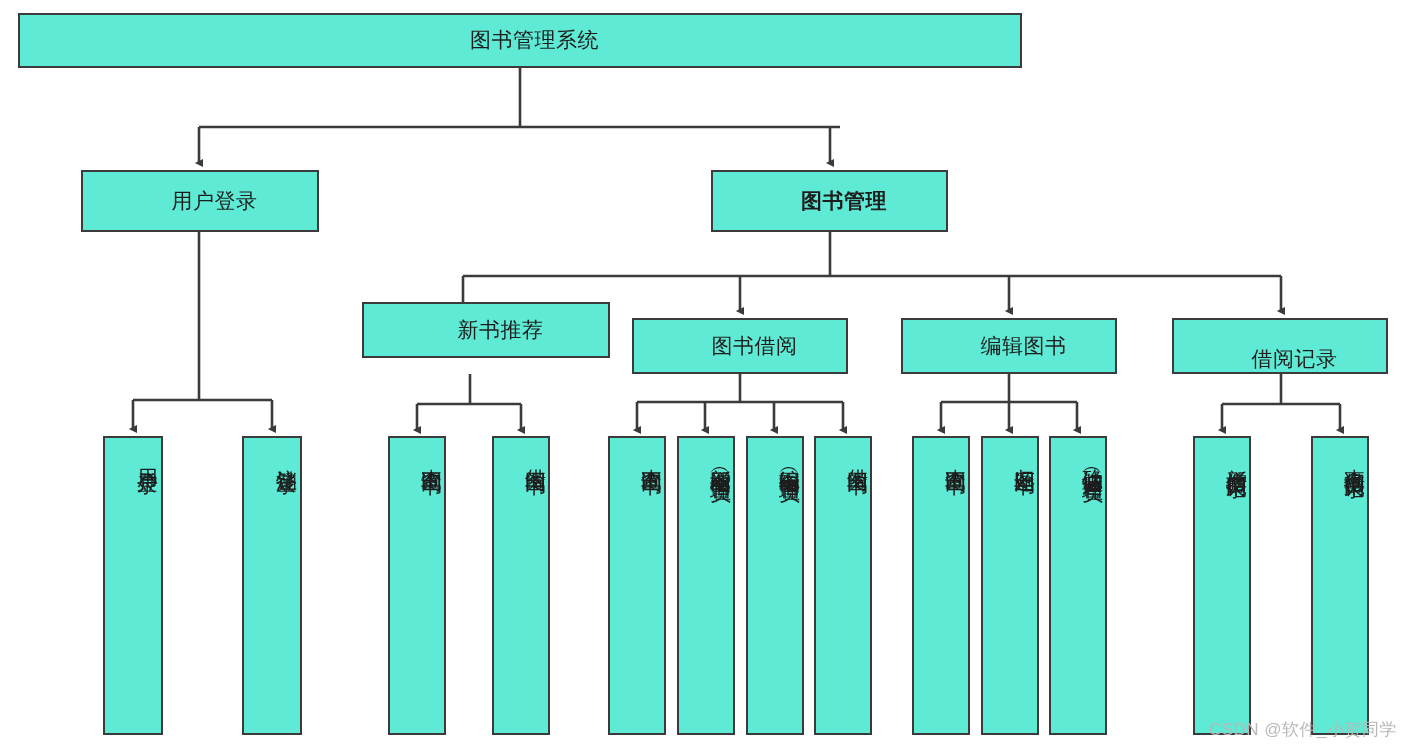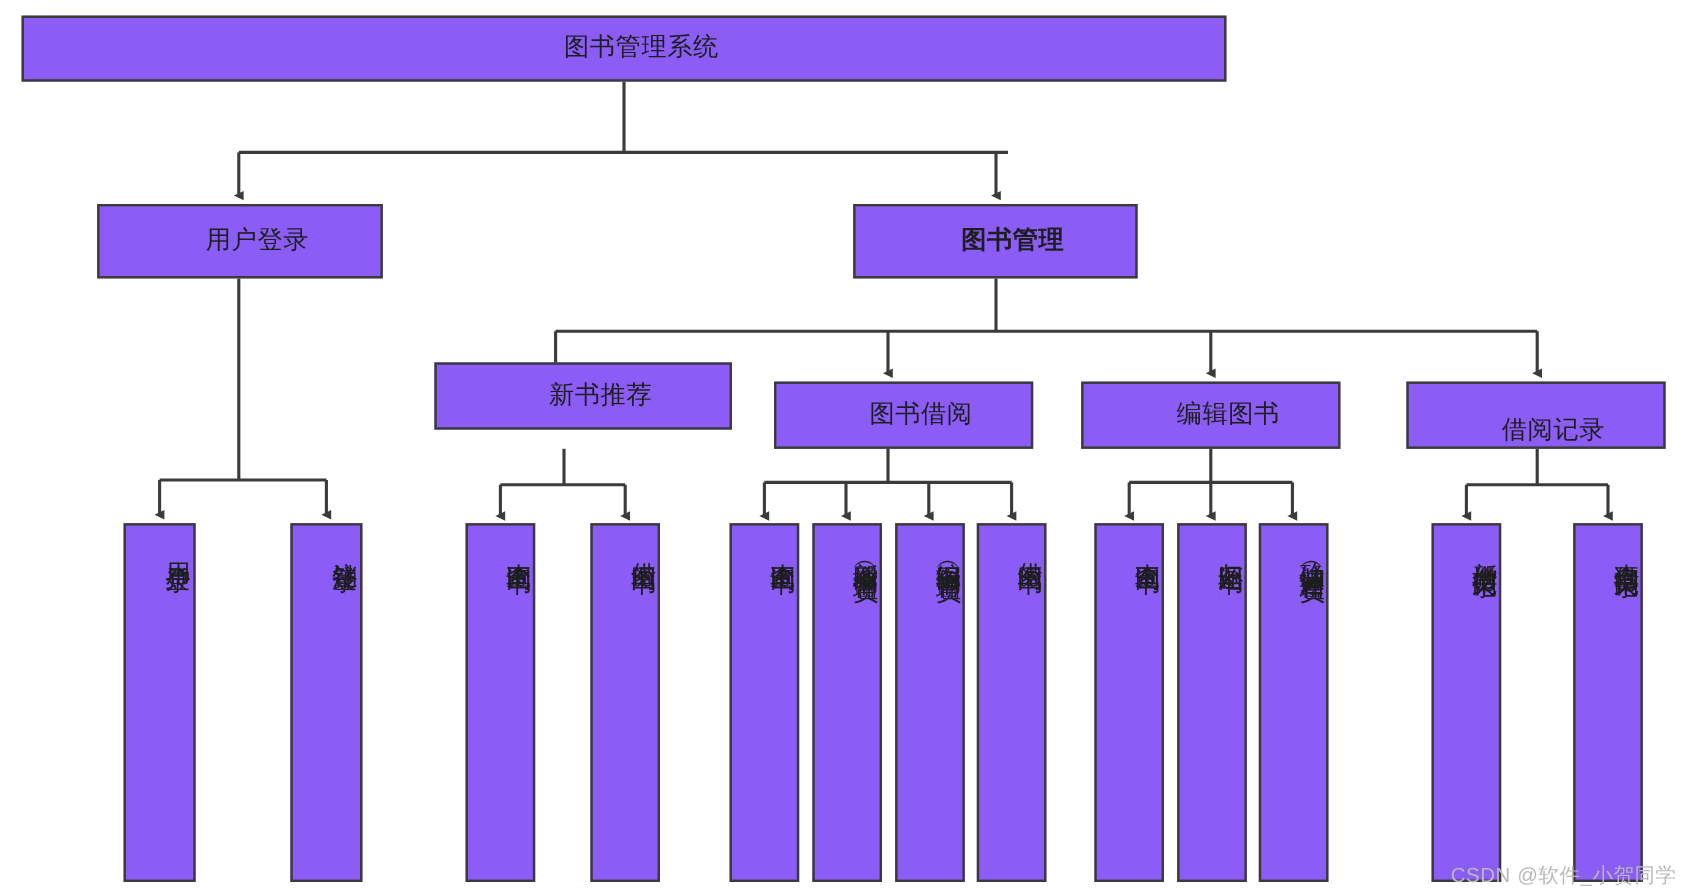--- a/index.html
+++ b/index.html
@@ -22,21 +22,21 @@
     position: absolute;
     left: 0;
     top: 0;
     width: 1405px;
     height: 747px;
     pointer-events: none;
   }
   .node-box {
     position: absolute;
     box-sizing: border-box;
-    background: #8b5cf6;
+    background: #5eead4;
     border: 2.5px solid #3b3b3b;
     display: flex;
     align-items: center;
     justify-content: center;
     z-index: 2;
     padding-left: 29px;
   }
   .node-label {
     color: #1d1d1d;
     font-size: 21px;
@@ -135,21 +135,21 @@
   <div class="node-box horizontal" style="left:81px; top:170px; width:238px; height:62px;">
     <span class="node-label">用户登录</span>
   </div>
   <div class="node-box horizontal" style="left:711px; top:170px; width:237px; height:62px;font-weight:bold;">
     <span class="node-label">图书管理</span>
   </div>
 
   <div class="node-box horizontal" style="left:362px; top:302px; width:248px; height:56px;">
     <span class="node-label">新书推荐</span>
   </div>
-  <div class="node-box horizontal" style="left:632px; top:318px; width:216px; height:56px;margin-left:13px;">
+  <div class="node-box horizontal" style="left:632px; top:318px; width:216px; height:56px;">
     <span class="node-label">图书借阅</span>
   </div>
   <div class="node-box horizontal" style="left:901px; top:318px; width:216px; height:56px;">
     <span class="node-label">编辑图书</span>
   </div>
   <div class="node-box horizontal" style="left:1172px; top:318px; width:216px; height:56px;align-items:flex-end;">
     <span class="node-label">借阅记录</span>
   </div>
 
   <div class="node-box vertical" style="left:103px; top:436px; width:60px; height:299px;">

